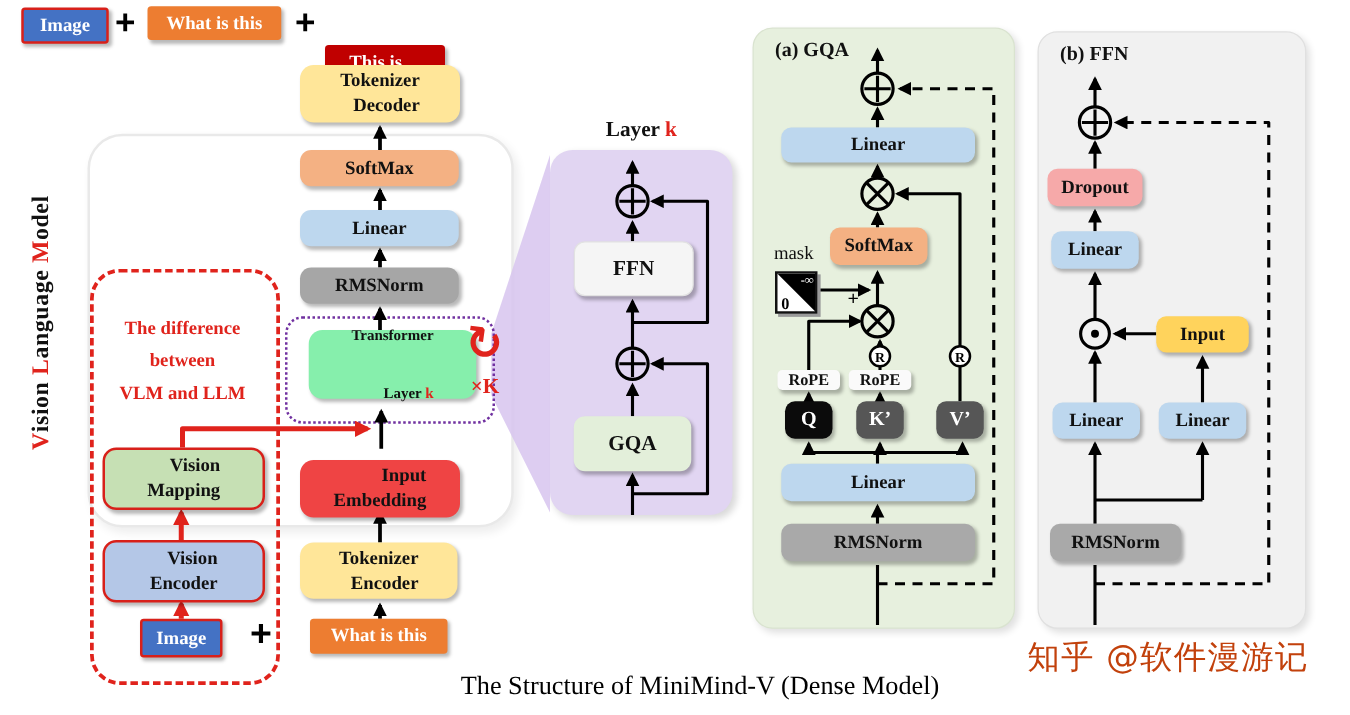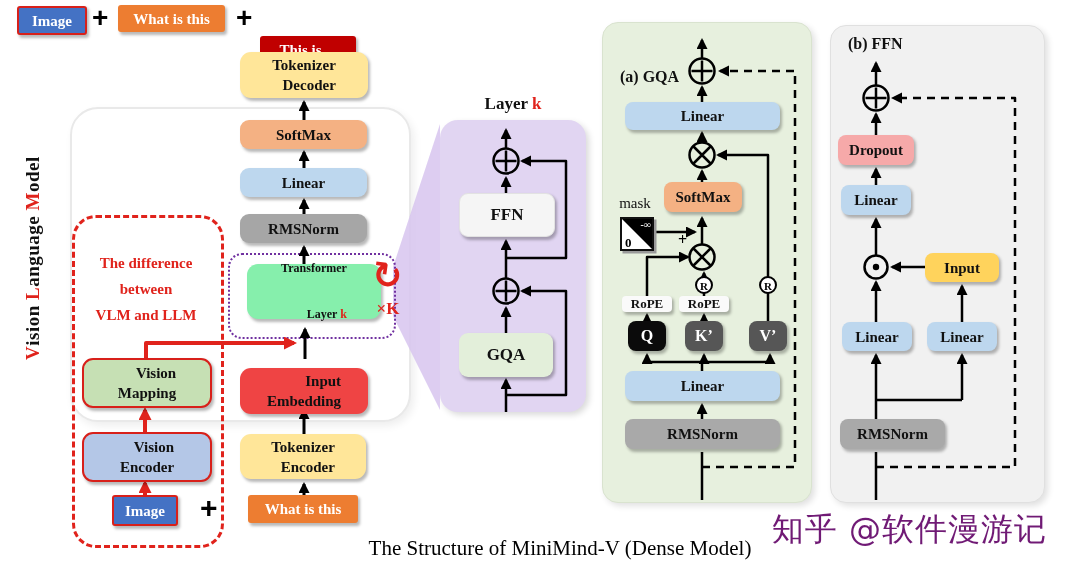--- a/index.html
+++ b/index.html
@@ -28,22 +28,22 @@
              font-size:15px;z-index:4;color:#111;}
   .maskicon{position:absolute;left:620px;top:217px;width:30px;height:30px;background:#fff;
             border:2px solid #111;box-shadow:2.5px 2.5px 0 #9a9a9a;z-index:4;}
   .masktri{position:absolute;left:0;top:0;width:100%;height:100%;background:#000;
            clip-path:polygon(0 0,100% 0,100% 100%);}
   .maskneg{position:absolute;right:1px;top:0px;color:#fff;font-size:10px;font-weight:bold;z-index:2;}
   .maskzero{position:absolute;left:3px;bottom:-2px;color:#000;font-size:13px;font-weight:bold;z-index:2;}
   .plussmall{position:absolute;left:678px;top:231px;font-size:16px;font-weight:bold;color:#000;z-index:4;}
   .caption{position:absolute;left:290px;top:536px;width:540px;text-align:center;font-weight:normal;
            font-size:21px;color:#000;z-index:4;}
-  .watermark{position:absolute;left:755px;top:508px;width:292px;text-align:right;font-size:32px;
-             color:#701a75;letter-spacing:1px;z-index:4;text-shadow:1px 1px 0 #fff;
+  .watermark{position:absolute;left:755px;top:508px;width:292px;text-align:right;font-size:26px;
+             color:#c2410c;letter-spacing:1px;z-index:4;text-shadow:1px 1px 0 #fff;
              font-family:"DejaVu Sans",sans-serif;}
 </style>
 </head>
 <body>
 
 <div class="canvas">
 
   <div class="panel" style="left:70px;top:107px;width:337px;height:311px;background:#fff;border:2px solid #e9e9e9;
               border-radius:28px;box-shadow:3px 4px 8px rgba(0,0,0,.07);"></div>
 
@@ -230,21 +230,21 @@
   <div class="bx sq whitetext redb" style="left:112px;top:495px;width:62px;height:27px;background:#4472C4;">
        <span>Image</span></div>
 
   <div class="ptitle" style="left:440px;top:94px;width:146px;text-align:center;font-size:17px;">
     <span>Layer </span><span class="red">k</span></div>
   <div class="bx" style="left:459px;top:333px;width:94px;height:44px;background:#E3EFDA;font-size:17px;">
        <span>GQA</span></div>
   <div class="bx" style="left:459px;top:193px;width:94px;height:42px;background:#F5F5F5;border:1px solid #e2e2e2;font-size:17px;">
        <span>FFN</span></div>
 
-  <div class="ptitle" style="left:620px;top:32px;margin-top:36px;">
+  <div class="ptitle" style="left:620px;top:32px;">
        <span>(a) GQA</span></div>
   <div class="bx" style="left:625px;top:102px;width:155px;height:28px;background:#BDD7EE;border-radius:8px;">
        <span>Linear</span></div>
   <div class="bx" style="left:664px;top:182px;width:78px;height:30px;background:#F4B183;border-radius:8px;">
        <span>SoftMax</span></div>
 
   <div class="masklabel"><span>mask</span></div>
   <div class="maskicon">
     <div class="masktri"></div>
     <span class="maskneg">-∞</span>

